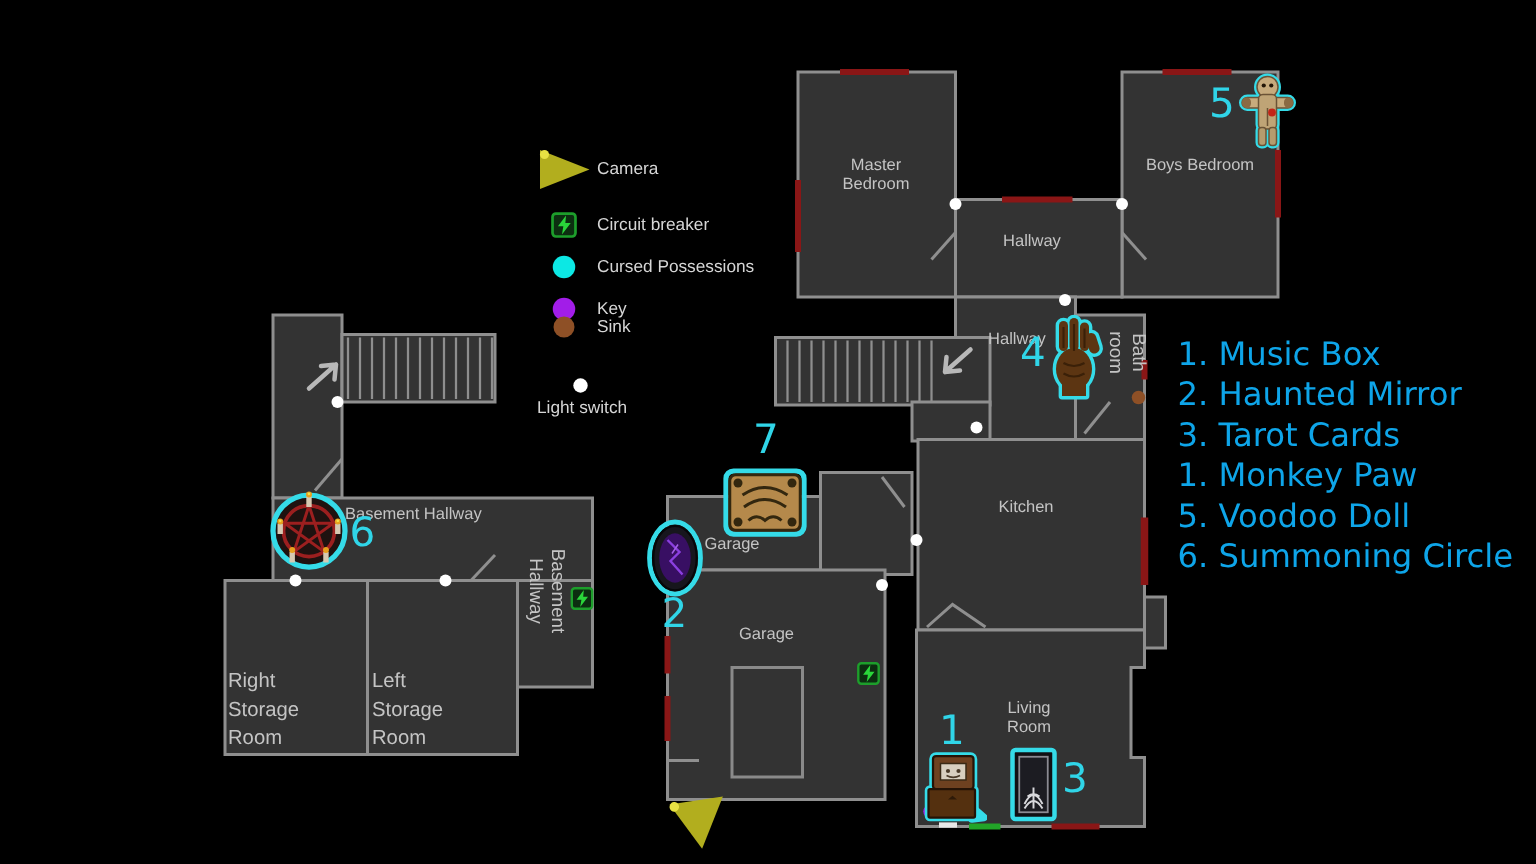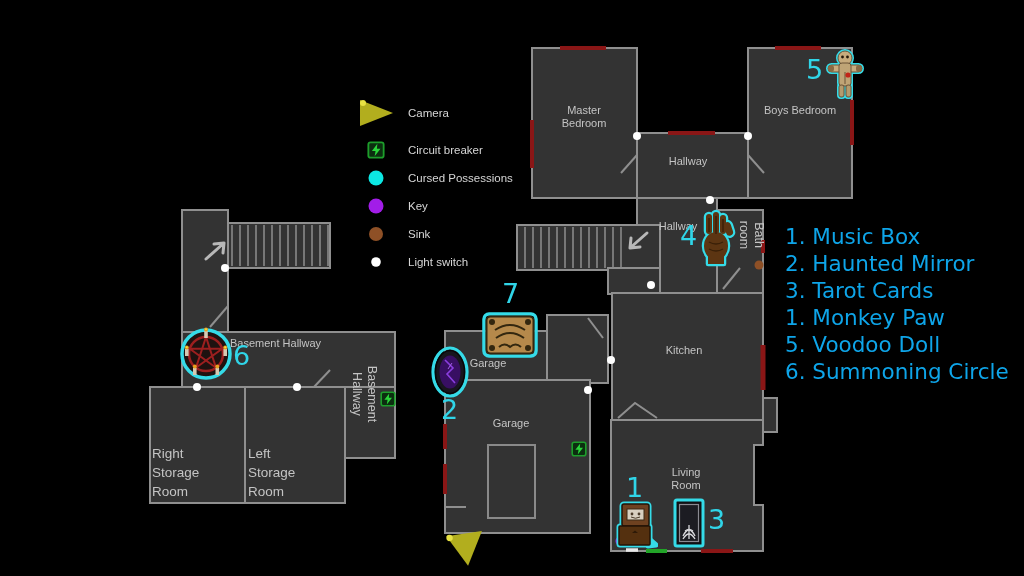--- a/index.html
+++ b/index.html
@@ -9,21 +9,21 @@
   .room-label{position:absolute;color:#c4c4c4;font-size:11px;line-height:1.22;text-align:center;}
   .room-label.nw{white-space:nowrap;}
   .room-label.left{text-align:left;line-height:1.42;font-size:13.5px;}
   .rot90{transform:rotate(90deg);}
   .marker-num{position:absolute;color:#30d5e8;font-size:27px;font-family:"DejaVu Sans",sans-serif;}
   .poss-list{position:absolute;left:785px;top:224px;color:#0ea5e9;
              font-family:"DejaVu Sans",sans-serif;font-size:21.5px;line-height:26.9px;white-space:nowrap;}
   .legend{position:absolute;left:356px;top:95px;}
   .legend-row{position:absolute;left:0;display:flex;align-items:center;height:28px;}
   .legend-ic{width:40px;display:flex;justify-content:center;align-items:center;}
-  .legend-label{color:#d6d6d6;font-size:11.5px;margin-left:12px;white-space:nowrap;}
+  .legend-label{color:#d6d6d6;font-size:11.5px;margin-left:2px;white-space:nowrap;}
   .icon{position:absolute;}
 </style>
 </head>
 <body>
 
 <div class="stage">
 
   <svg class="plan-svg" width="1024" height="576" viewBox="0 0 1024 576">
     <g fill="#333333" stroke="#8f8f8f" stroke-width="2">
 
@@ -105,21 +105,21 @@
   </svg>
 
   <div class="room-label" style="left:544px;top:104px;width:80px;">Master Bedroom</div>
   <div class="room-label" style="left:760px;top:104px;width:80px;">Boys Bedroom</div>
   <div class="room-label nw" style="left:648px;top:155px;width:80px;">Hallway</div>
   <div class="room-label nw" style="left:638px;top:220px;width:80px;">Hallway</div>
   <div class="room-label rot90" style="left:715px;top:210px;width:52px;height:50px;font-size:12.5px;">
     <span style="display:block">Bath</span>
     <span style="display:block">room</span>
   </div>
-  <div class="room-label nw" style="left:644px;top:344px;width:80px;">Kitchen</div>
+  <div class="room-label nw" style="left:644px;top:332px;width:80px;">Kitchen</div>
   <div class="room-label" style="left:656px;top:466px;width:60px;">Living Room</div>
   <div class="room-label nw" style="left:448px;top:357px;width:80px;">Garage</div>
   <div class="room-label nw" style="left:471px;top:417px;width:80px;">Garage</div>
   <div class="room-label nw" style="left:230px;top:337px;">Basement Hallway</div>
   <div class="room-label rot90" style="left:327px;top:379px;width:74px;height:30px;font-size:12.5px;">Basement Hallway</div>
   <div class="room-label left" style="left:248px;top:444px;width:64px;">Left Storage Room</div>
   <div class="room-label left" style="left:152px;top:444px;width:64px;">Right Storage Room</div>
 
   <svg class="icon" style="left:380px;top:391px;" width="16" height="16" viewBox="0 0 20 20">
     <rect x="1.5" y="1.5" width="17" height="17" rx="2.5" fill="#0c2e10" stroke="#1d9e2b" stroke-width="2"></rect>
@@ -284,29 +284,29 @@
       <span class="legend-label">Cursed Possessions</span>
     </div>
     <div class="legend-row" style="top:97px;text-decoration:underline;">
       <span class="legend-ic">
         <svg width="18" height="18" viewBox="0 0 18 18">
             <circle cx="9" cy="9" r="7.5" fill="#a21de8"></circle>
           </svg>
       </span>
       <span class="legend-label">Key</span>
     </div>
-    <div class="legend-row" style="top:125px;">
+    <div class="legend-row" style="top:109px;">
       <span class="legend-ic">
         <svg width="18" height="18" viewBox="0 0 18 18">
             <circle cx="9" cy="9" r="7" fill="#8e5026"></circle>
           </svg>
       </span>
       <span class="legend-label">Sink</span>
     </div>
-    <div class="legend-row" style="top:153px;">
+    <div class="legend-row" style="top:153px;flex-direction:column;">
       <span class="legend-ic">
         <svg width="18" height="18" viewBox="0 0 18 18">
             <circle cx="9" cy="9" r="4.8" fill="#ffffff"></circle>
           </svg>
       </span>
       <span class="legend-label">Light switch</span>
     </div>
   </div>
 
   <div class="poss-list">

